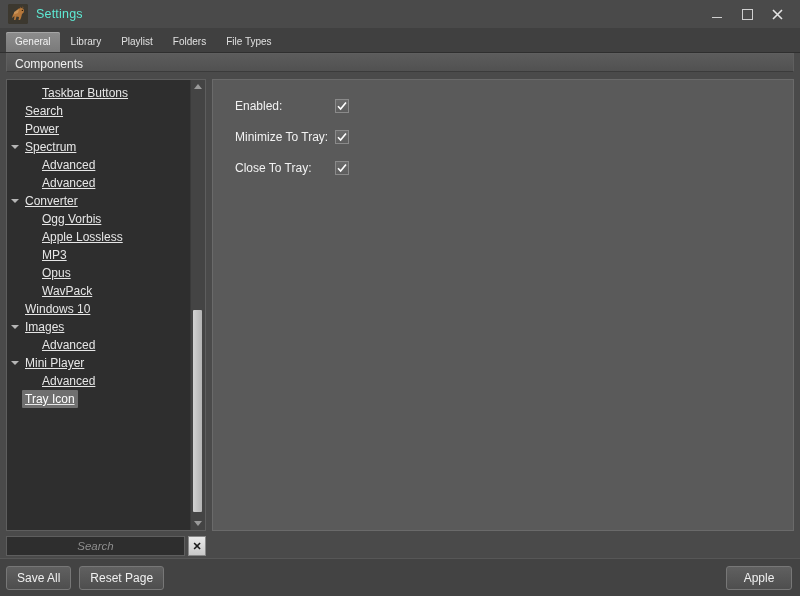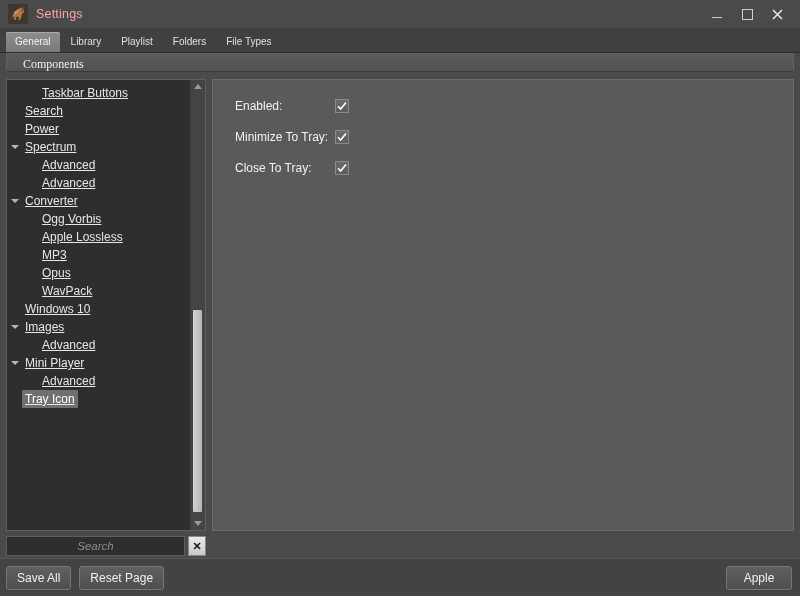--- a/index.html
+++ b/index.html
@@ -40,21 +40,21 @@
     margin-left: 8px;
     margin-right: 8px;
     position: relative;
     flex: 0 0 auto;
     border-radius: 2px;
     background: #3a3630;
     overflow: hidden;
   }
   .app-icon svg { display: block; }
   .title-text {
-    color: #fca5a5;
+    color: #5eead4;
     font-size: 12.5px;
     letter-spacing: .2px;
     flex: 0 0 auto;
   }
   .win-controls {
     position: absolute;
     right: 0;
     top: 0;
     height: 28px;
     display: flex;
@@ -115,25 +115,24 @@
     background: #4a4a4a;
     flex: 0 0 auto;
   }
   .section-header {
     margin: 0 6px;
     height: 19px;
     line-height: 20px;
     background: linear-gradient(#5c5c5c, #515151);
     color: #f0f0f0;
     font-size: 12px;
-    padding-left: 16px;
+    padding-left: 8px;
     border: 1px solid #5f5f5f;
     border-bottom: 1px solid #3b3b3b;
     box-sizing: border-box;
-    font-family: Liberation Serif, serif;
   }
 
   
   .body-area {
     flex: 1 1 auto;
     display: flex;
     padding: 6px 6px 0 6px;
     background: #4a4a4a;
     min-height: 0;
   }

